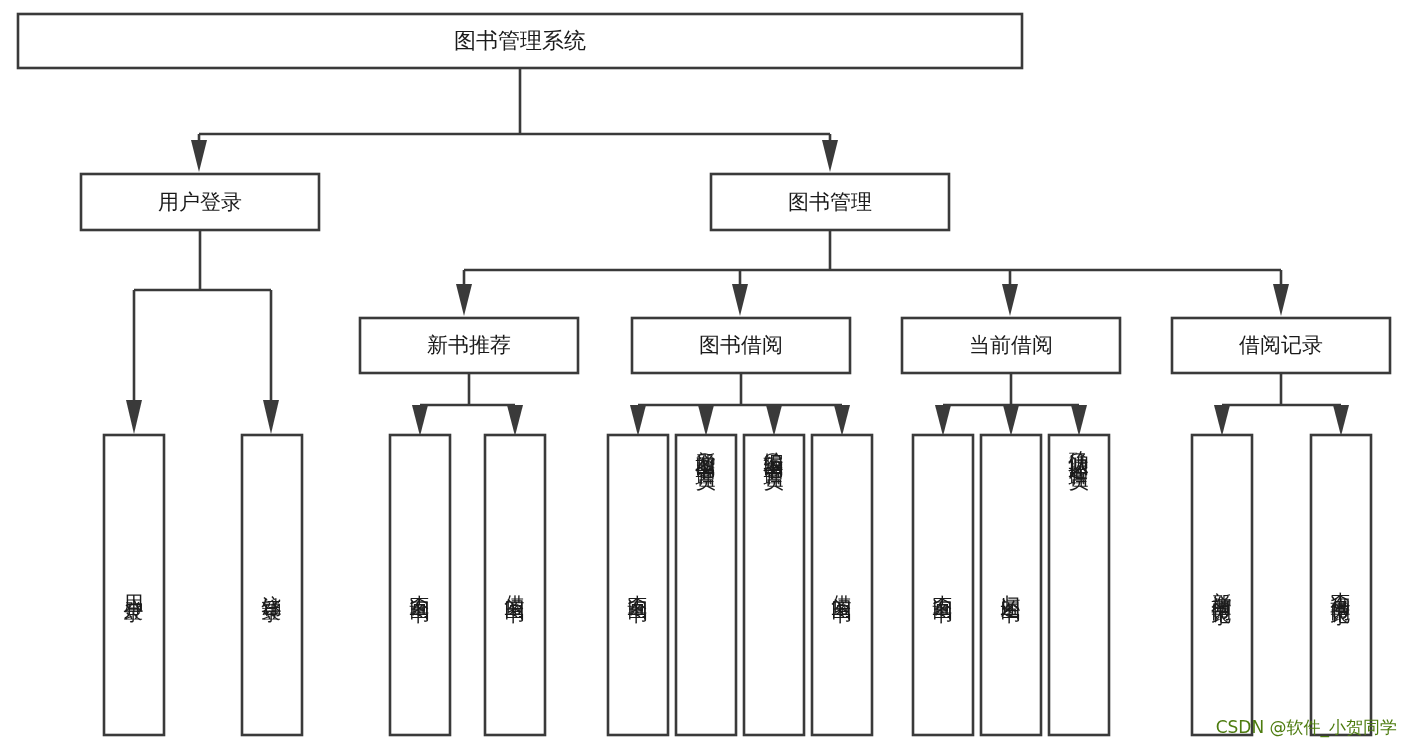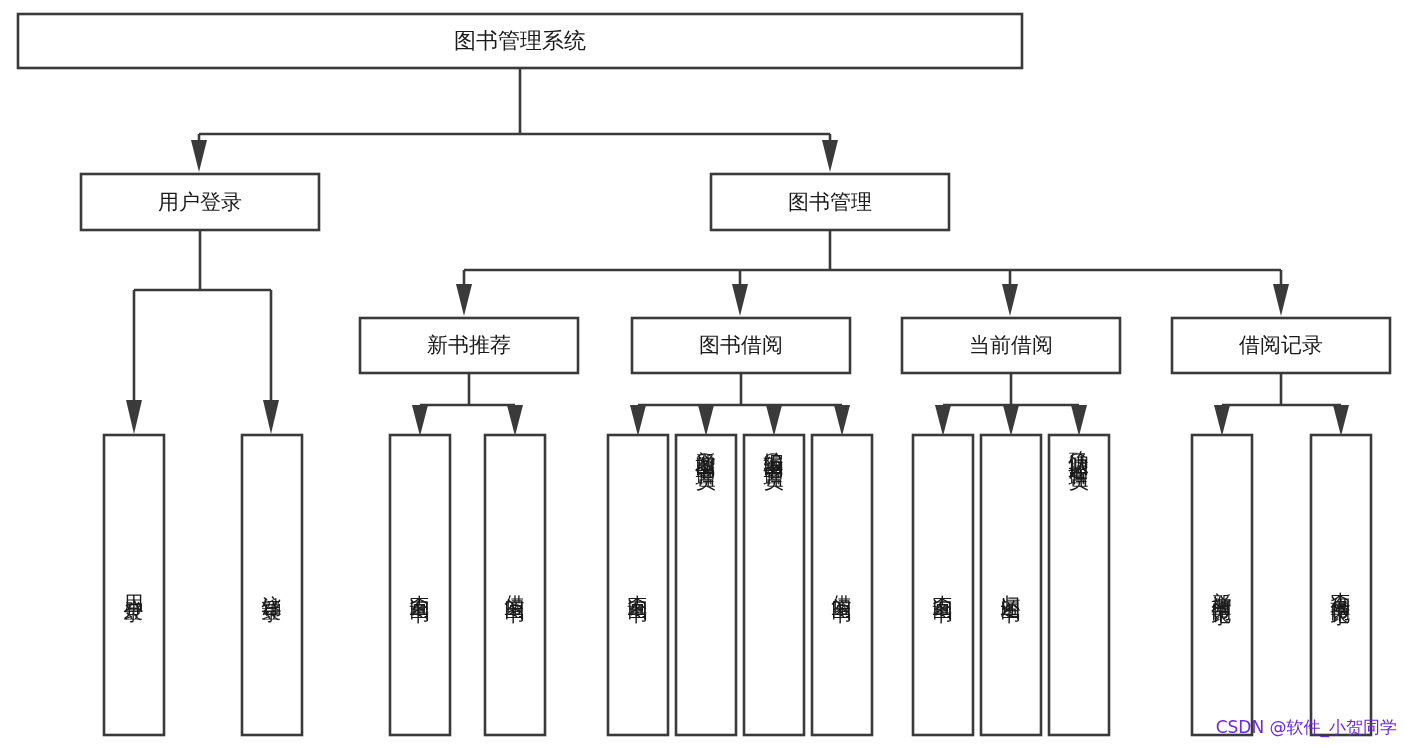--- a/index.html
+++ b/index.html
@@ -73,21 +73,21 @@
     color: #1a1a1a;
     white-space: nowrap;
     text-align: center;
   }
   #watermark {
     position: absolute;
     right: 8px;
     bottom: 8px;
     font-family: "DejaVu Sans", "Liberation Sans", sans-serif;
     font-size: 17px;
-    color: #6d28d9;
+    color: #4d7c0f;
     white-space: nowrap;
     pointer-events: none;
   }
 </style>
 </head>
 <body>
 
 <div id="diagram-root">
 
   <svg id="tree-svg" viewBox="0 0 1405 747">

